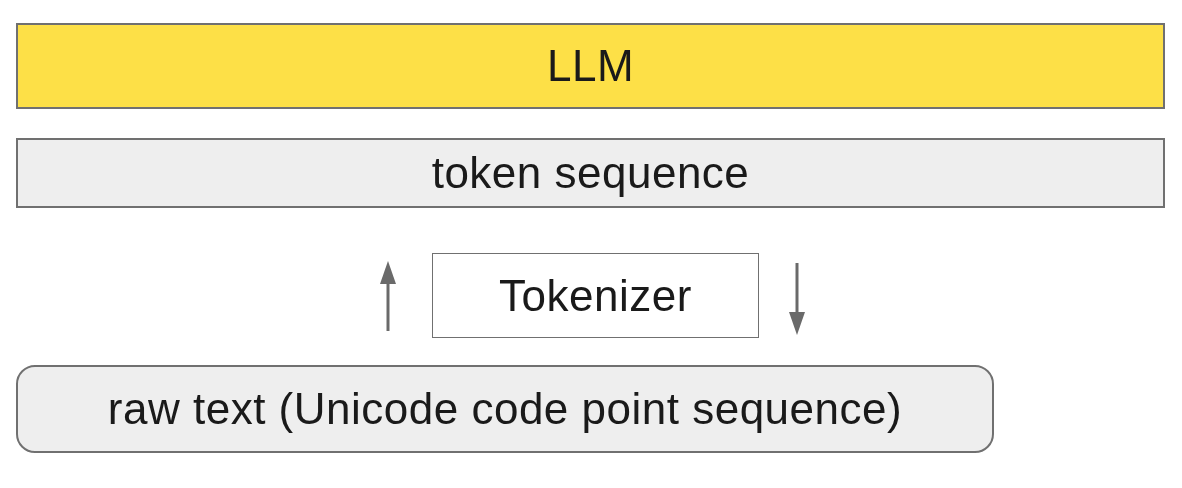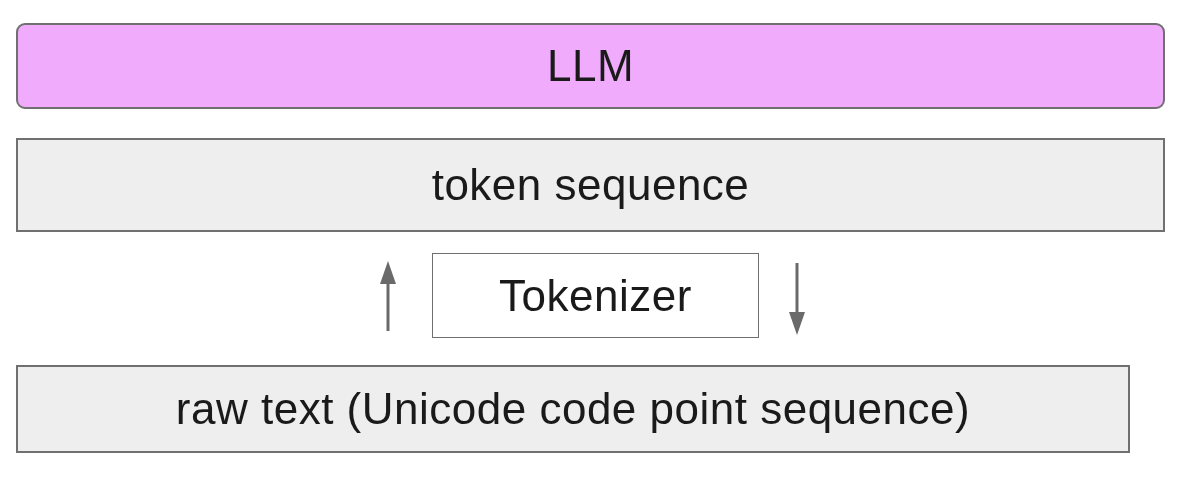--- a/index.html
+++ b/index.html
@@ -34,55 +34,56 @@
   .box-llm {
     left: 16px;
     top: 23px;
     width: 1149px;
     height: 86px;
   }
   .box-token-sequence {
     left: 16px;
     top: 138px;
     width: 1149px;
-    height: 94px;
+    height: 70px;
     justify-content: center;
   }
   .box-tokenizer {
     left: 432px;
     top: 253px;
     width: 327px;
     height: 85px;
     border-width: 1.5px;
   }
   .box-raw-text {
     left: 16px;
     top: 365px;
-    width: 1114px;
+    width: 978px;
     height: 88px;
+    border-radius: 19px;
   }
   .arrow {
     position: absolute;
     color: #6a6a6a;
   }
   .arrow-up {
     left: 376px;
     top: 261px;
   }
   .arrow-down {
     left: 785px;
     top: 261px;
   }
 </style>
 </head>
 <body>
 
 <div class="canvas">
 
-  <div class="box box-llm" style="background-color: #f0abfc; border-radius: 9px;">
+  <div class="box box-llm" style="background-color: #fde047;">
     <span class="box-label">LLM</span>
   </div>
 
   <div class="box box-token-sequence" style="background-color: rgb(238, 238, 238);">
     <span class="box-label">token sequence</span>
   </div>
 
   <div class="arrow arrow-up" style="color: rgb(106, 106, 106);">
     <svg width="24" height="72" viewBox="0 0 24 72" aria-hidden="true">
       <line x1="12" y1="70" x2="12" y2="18" stroke="currentColor" stroke-width="3"></line>

